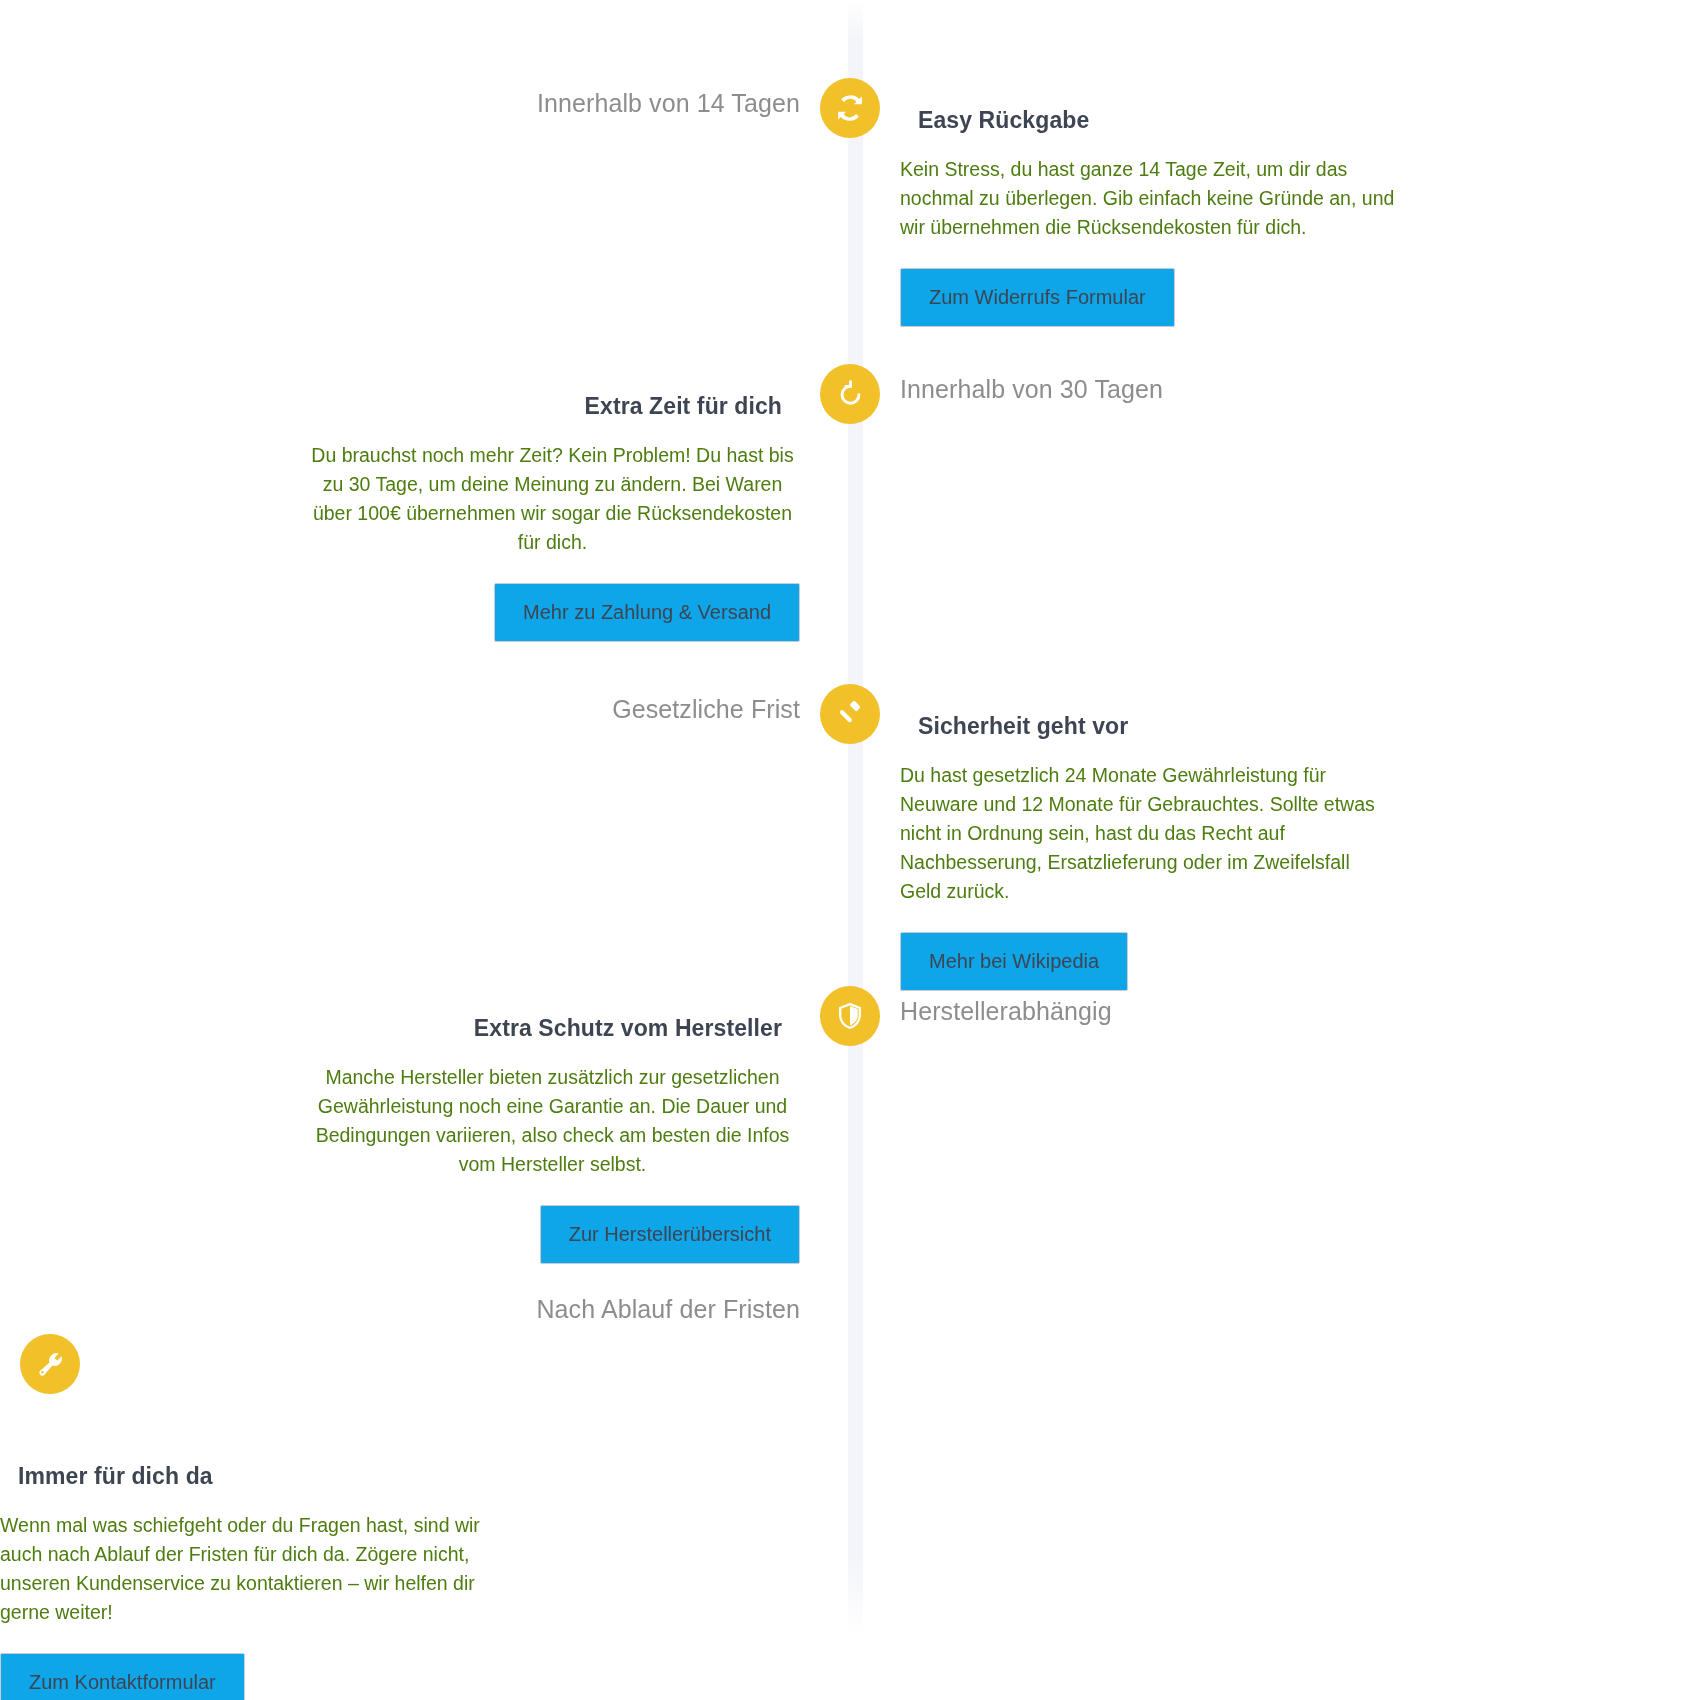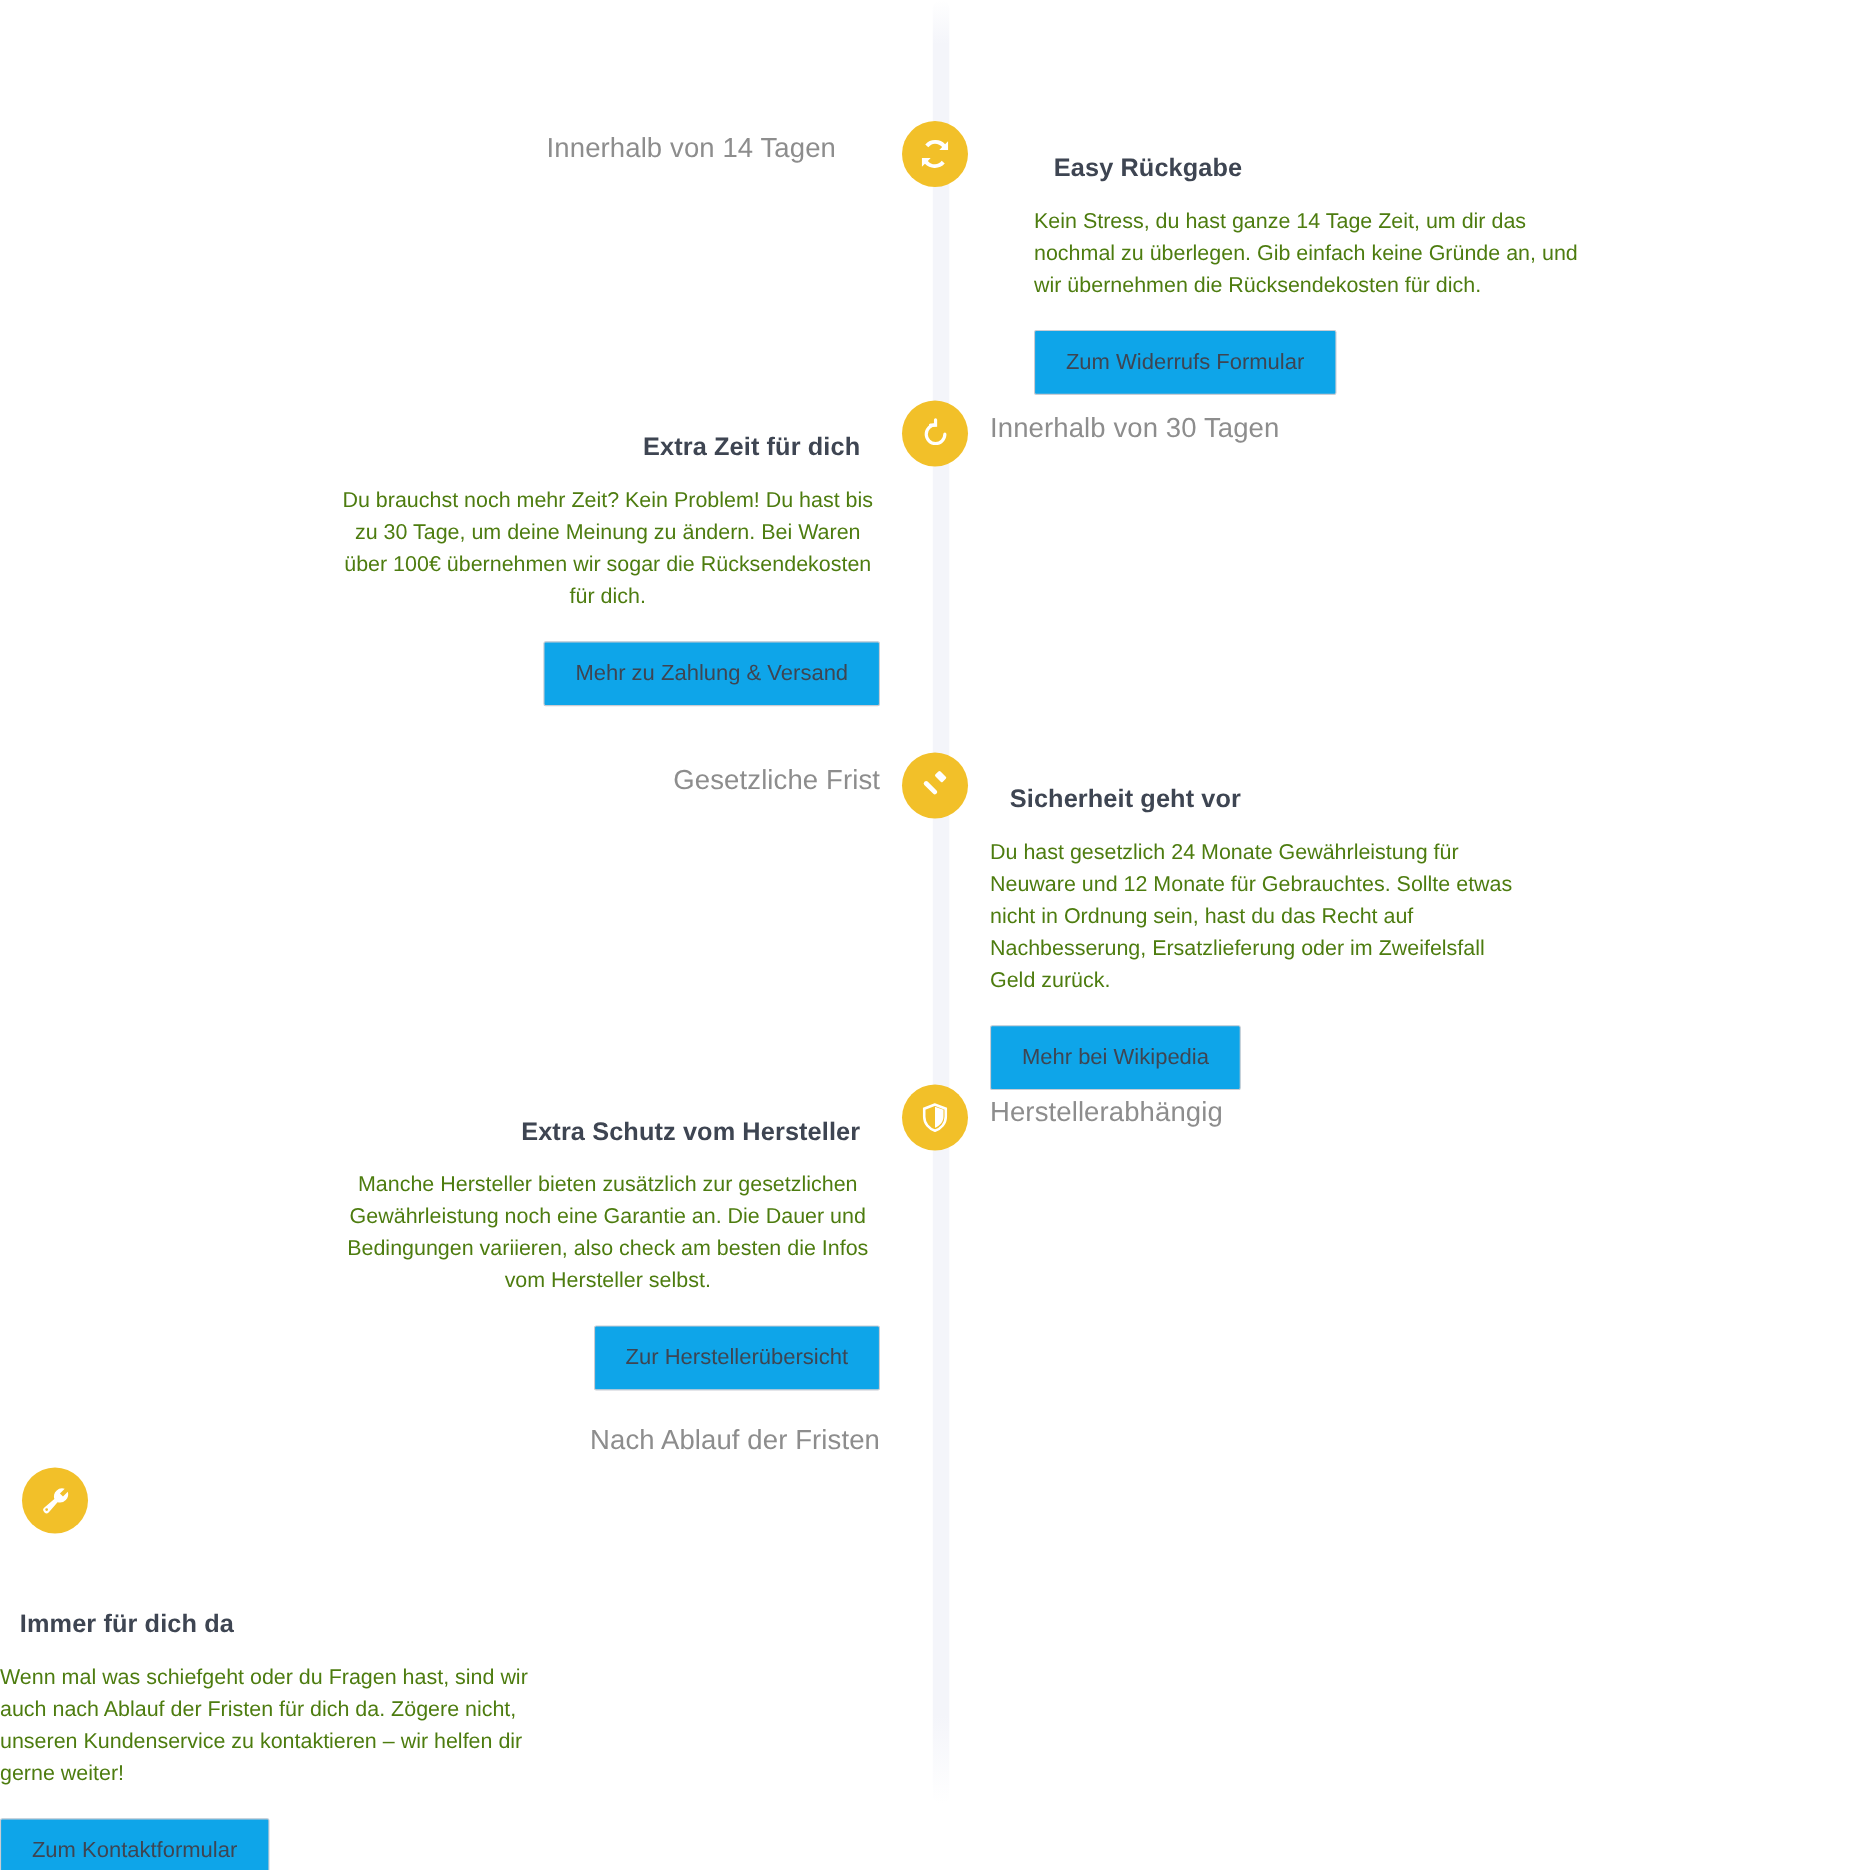--- a/index.html
+++ b/index.html
@@ -112,21 +112,21 @@
     font-size: 20px;
     line-height: 22px;
     font-family: "Liberation Sans", sans-serif;
     font-weight: 400;
     border-radius: 2px;
     cursor: pointer;
     white-space: nowrap;
   }
 
   
-  #row-0 { top: 102px; gap: 40px; }
+  #row-0 { top: 70px; }
   #row-1 { top: 356px; }
   #row-2 { top: 676px; }
   #row-3 { top: 978px; }
   #row-4 { top: 1276px; flex-direction: column; }
 </style>
 </head>
 <body>
 
 <div class="timeline">
 

